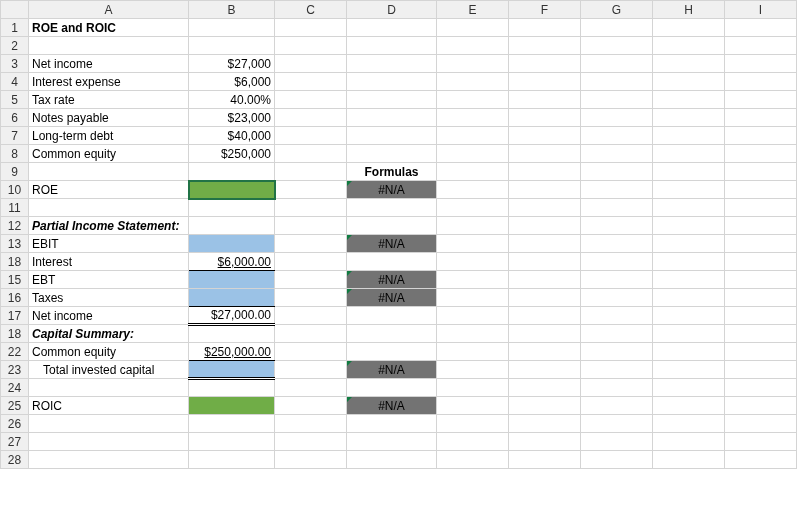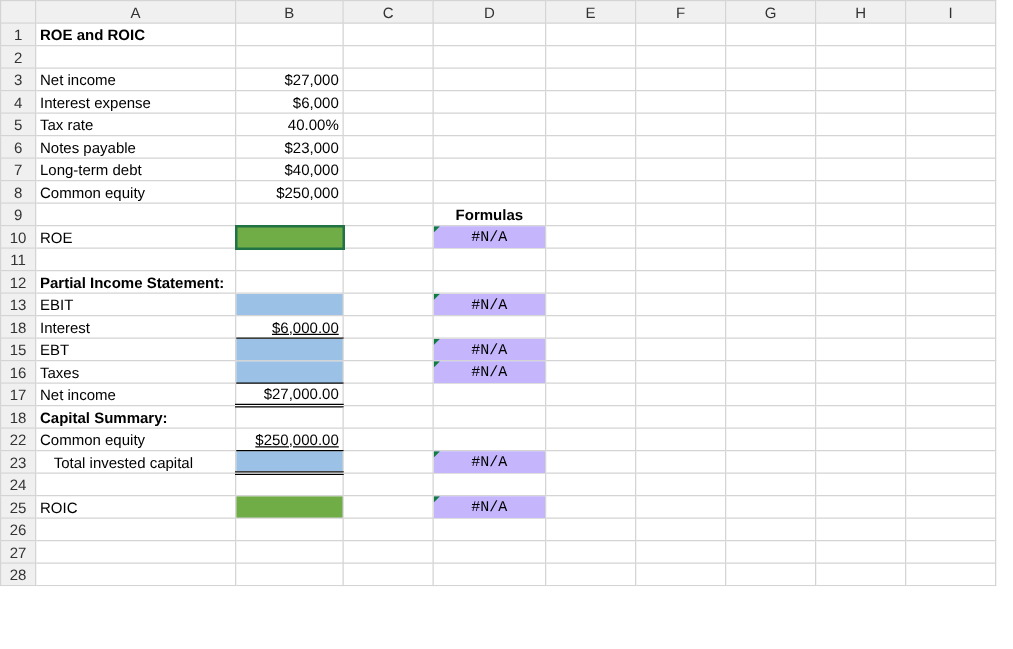--- a/index.html
+++ b/index.html
@@ -38,24 +38,24 @@
     font-size: 12px;
   }
   .colA { width: 160px; }
   .colB { width: 86px; }
   .colC { width: 72px; }
   .colD { width: 90px; }
   .colE, .colF, .colG, .colH, .colI { width: 72px; }
   .right { text-align: right; }
   .center { text-align: center; }
   .bold { font-weight: bold; margin-left: 21px; }
-  .italic { }
+  .italic { font-style: italic; }
   .fill-green { background: #70ad47; }
   .fill-blue { background: #9bc2e6; }
-  .fill-orange { background: #c4b5fd; font-family: Liberation Mono, monospace; }
+  .fill-orange { background: #737373; }
   .border-bottom-thin { border-bottom: 1px solid #000 !important; text-decoration: underline; }
   .border-bottom-double { border-bottom: 3px double #000 !important; }
   .selected-cell {
     outline: 2px solid #217346;
     outline-offset: -1px;
     position: relative;
     z-index: 2;
   }
   .col-header-active { background: #d2d2d2; }
   .tri {

